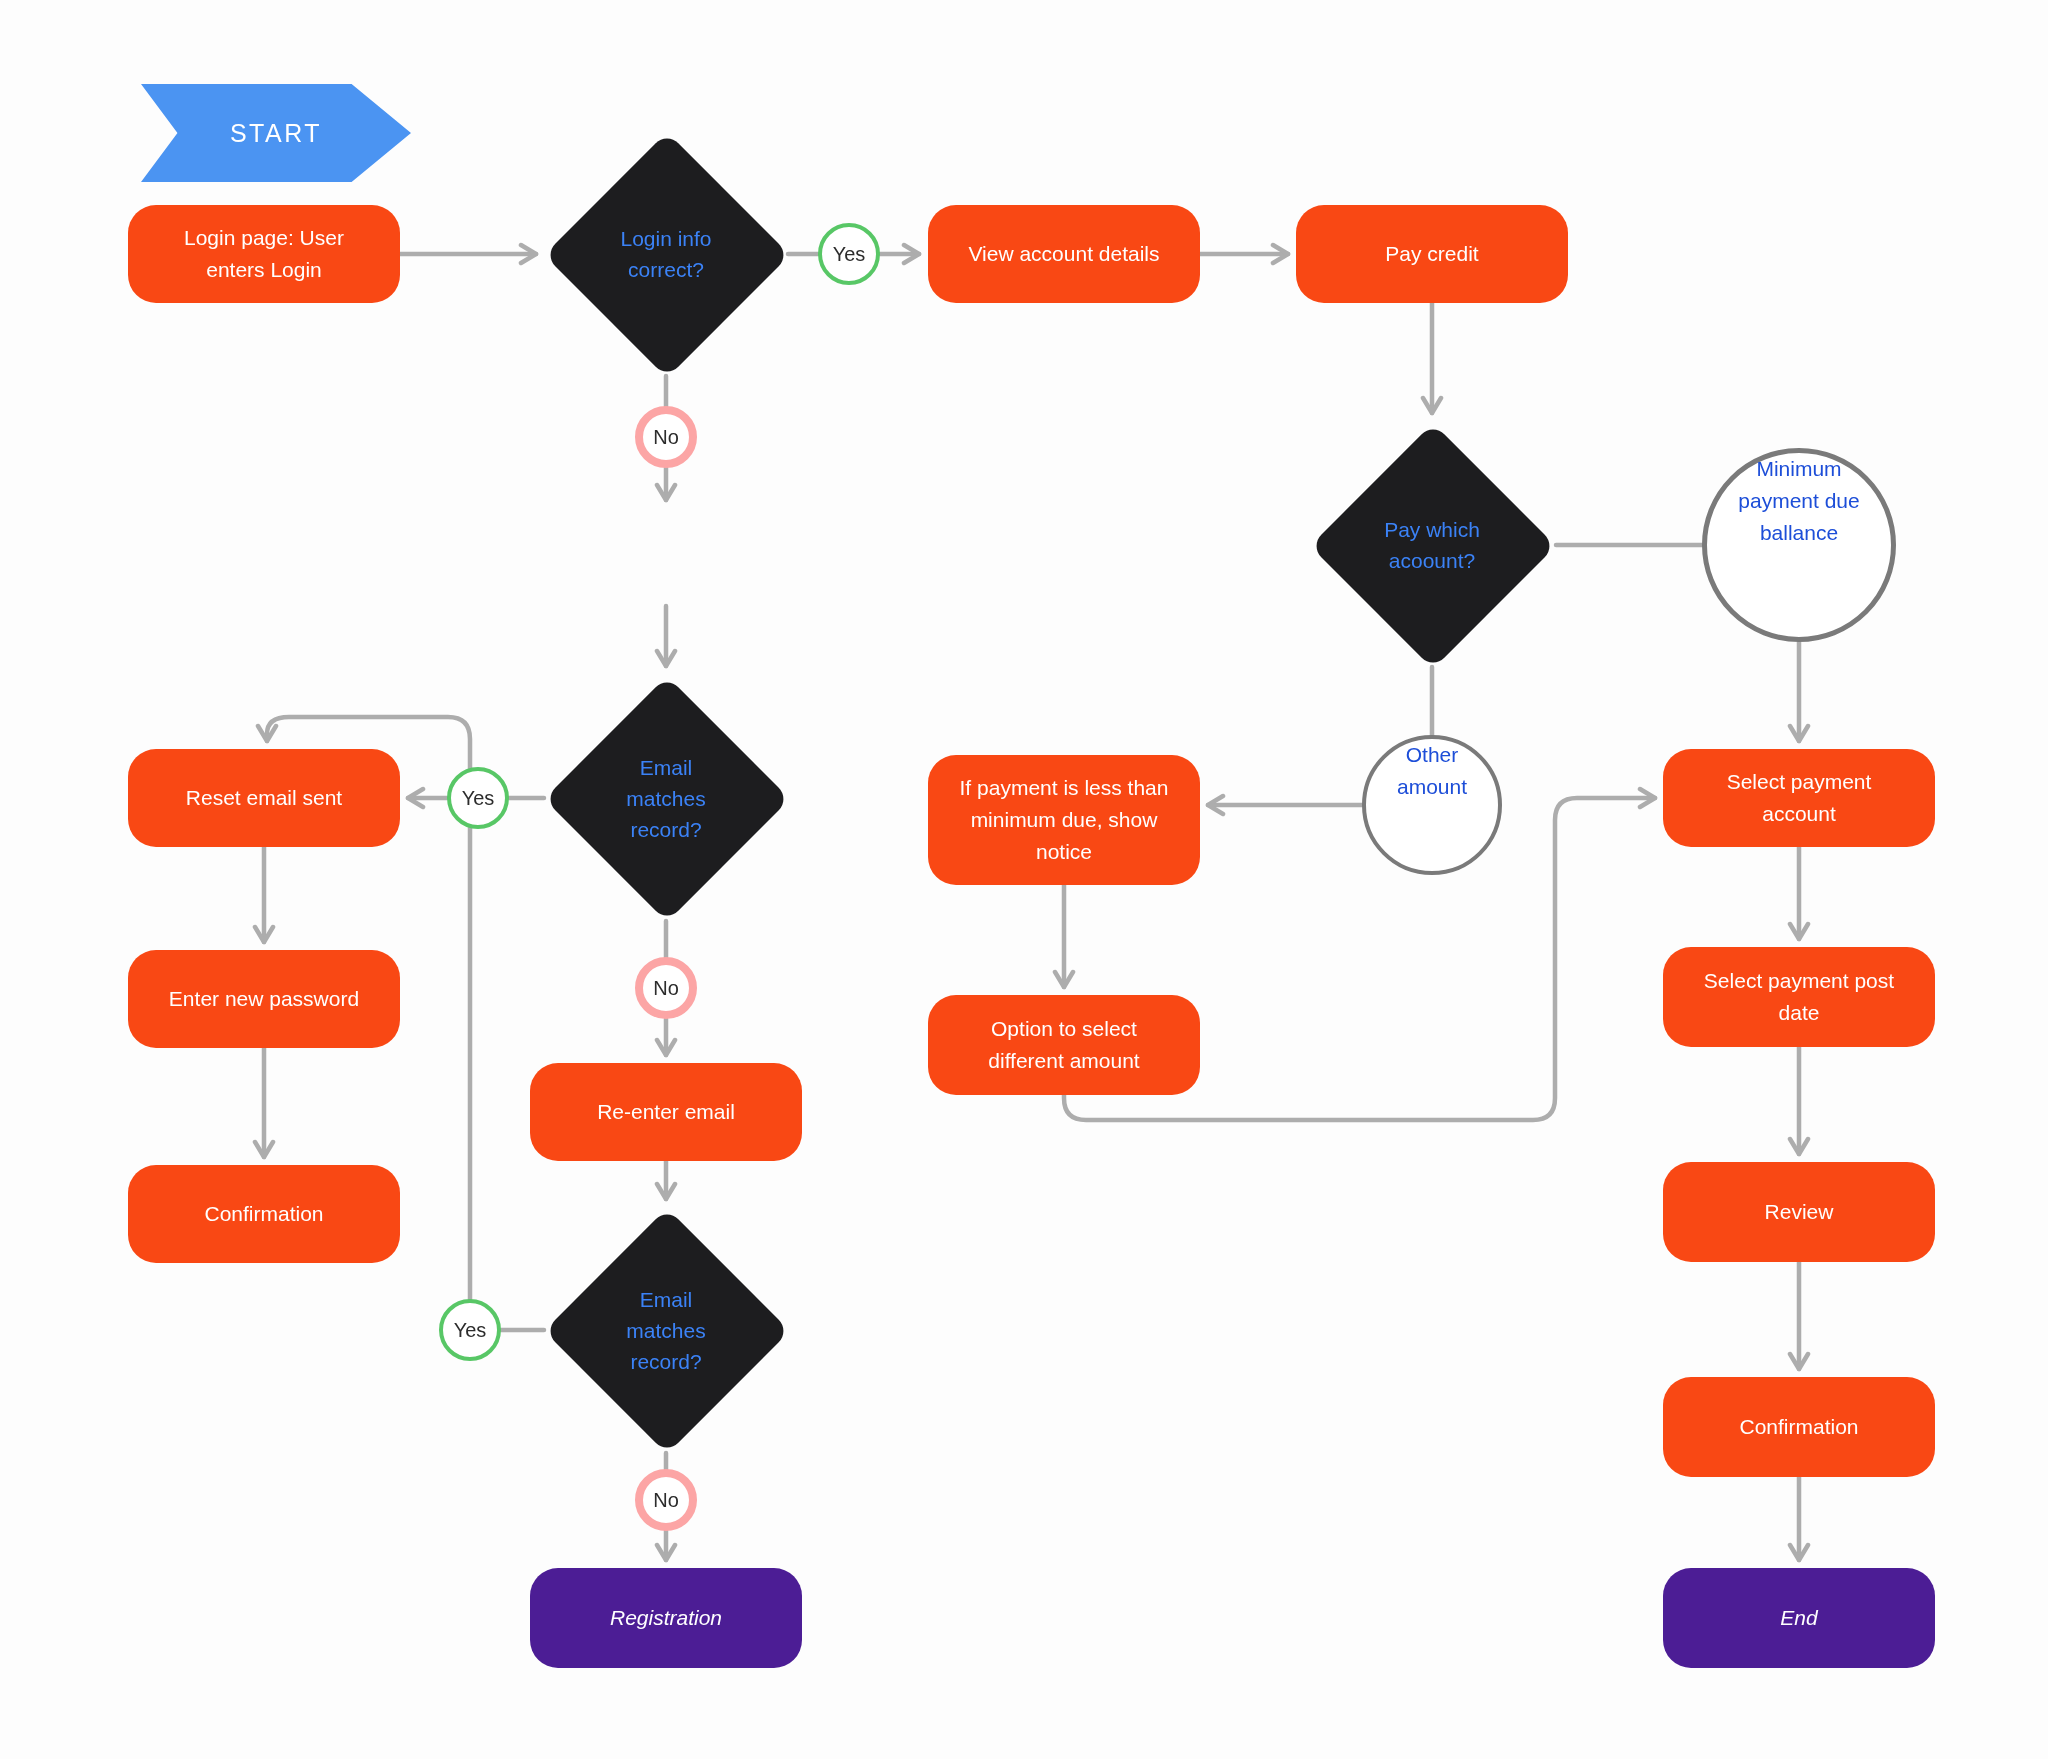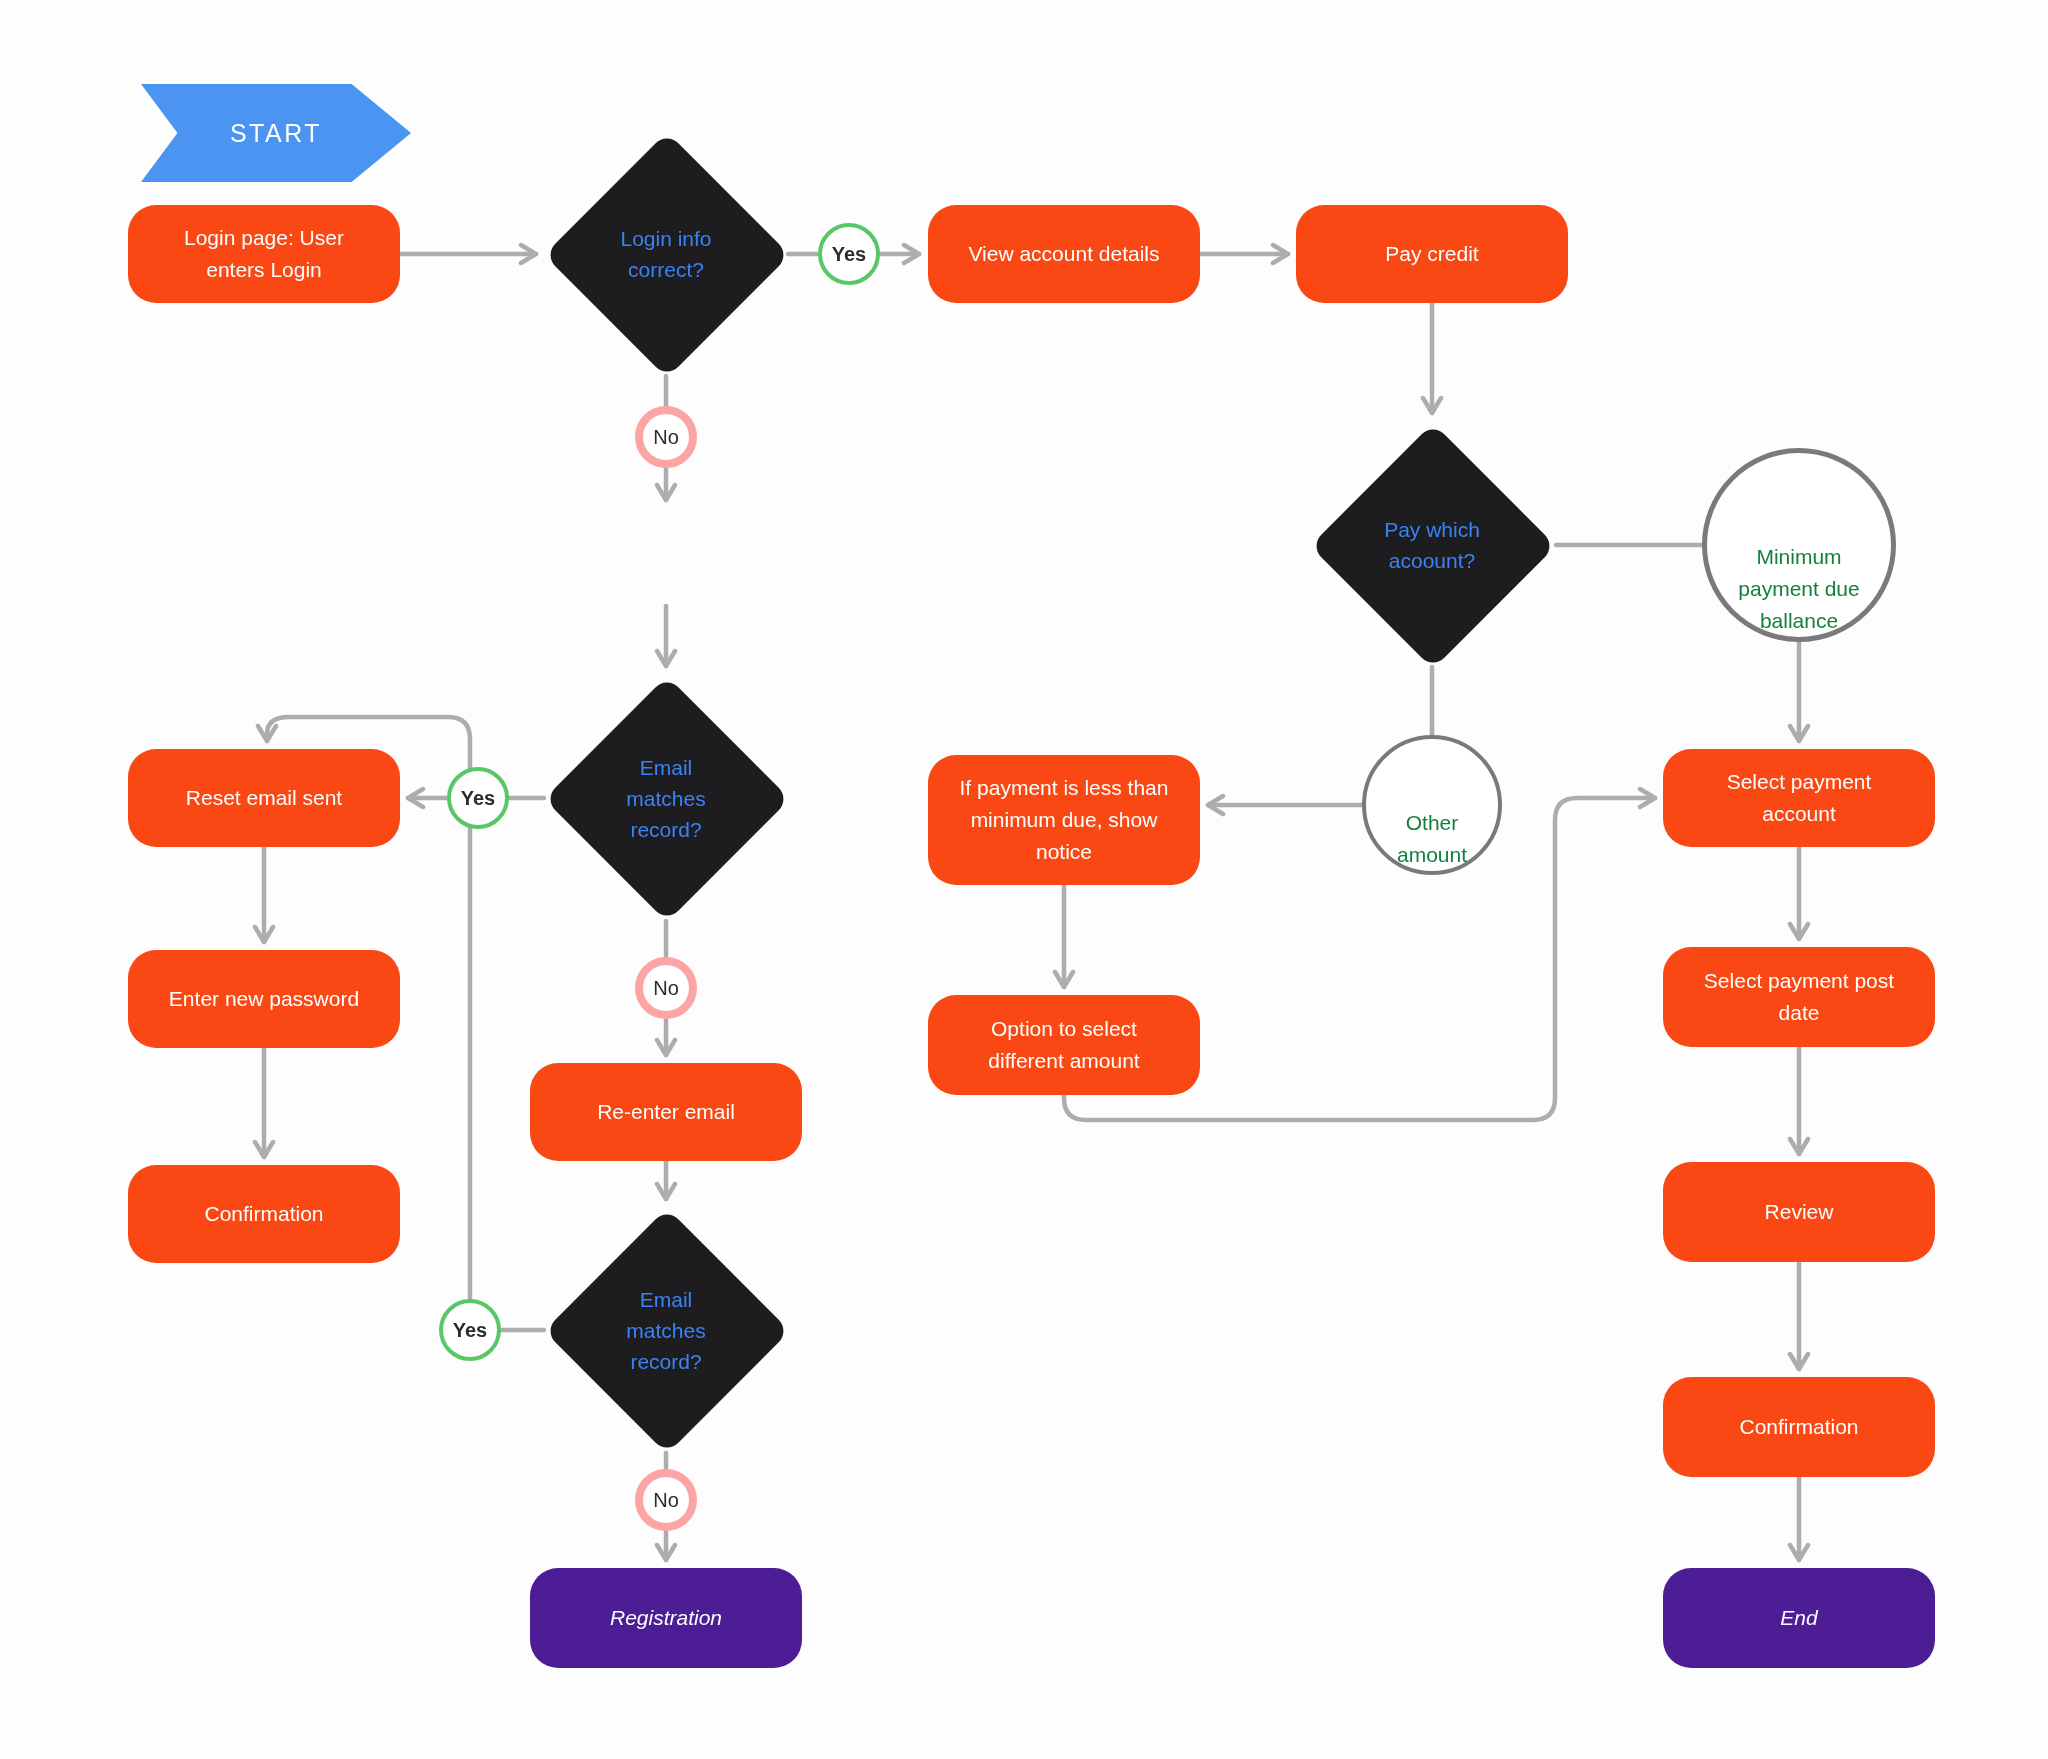--- a/index.html
+++ b/index.html
@@ -28,26 +28,26 @@
   }
   .dlabel{
     position:absolute;z-index:3;transform:translate(-50%,-50%);text-align:center;
     color:#3b82f6;font-size:21px;line-height:31px;
   }
   .badge{
     position:absolute;z-index:4;width:62px;height:62px;border-radius:50%;
     background:#fff;box-sizing:border-box;display:flex;align-items:center;justify-content:center;
     font-size:20px;color:#2C2C2C;
   }
-  .yes{border:4px solid #58C766;font-weight:bold;}
+  .yes{border:4px solid #58C766;}
   .no{border:8px solid #fca5a5;}
   .bigcircle{
     position:absolute;z-index:2;border-radius:50%;background:#fff;box-sizing:border-box;
-    border:5px solid #7A7A7A;display:flex;align-items:flex-end;justify-content:center;
-    text-align:center;color:#15803d;font-size:21px;line-height:32px;
+    border:5px solid #7A7A7A;display:flex;align-items:flex-start;justify-content:center;
+    text-align:center;color:#1d4ed8;font-size:21px;line-height:32px;
   }
 </style>
 </head>
 <body>
 
 <div class="canvas">
 
   <svg class="wires" width="2048" height="1759" viewBox="0 0 2048 1759">
     <defs>
       <marker id="arw" viewBox="0 0 24 24" markerUnits="userSpaceOnUse" markerWidth="24" markerHeight="24" refX="20" refY="12" orient="auto-start-reverse">

